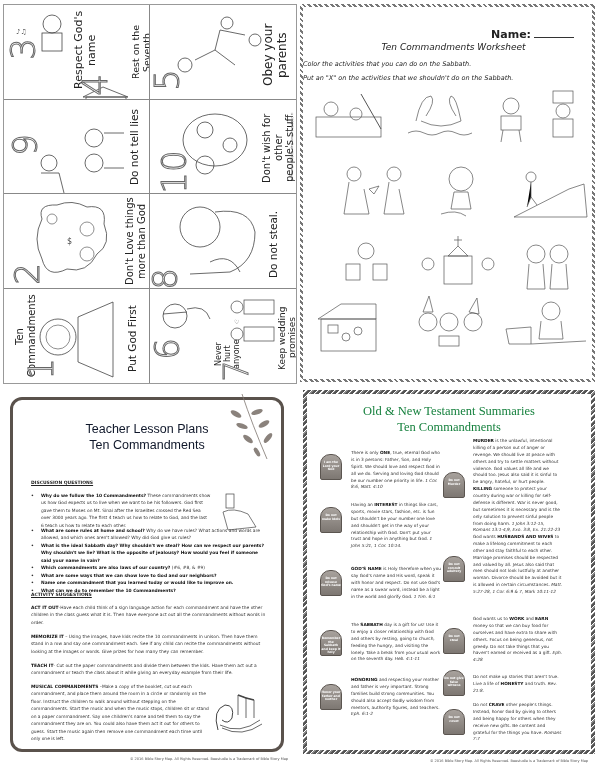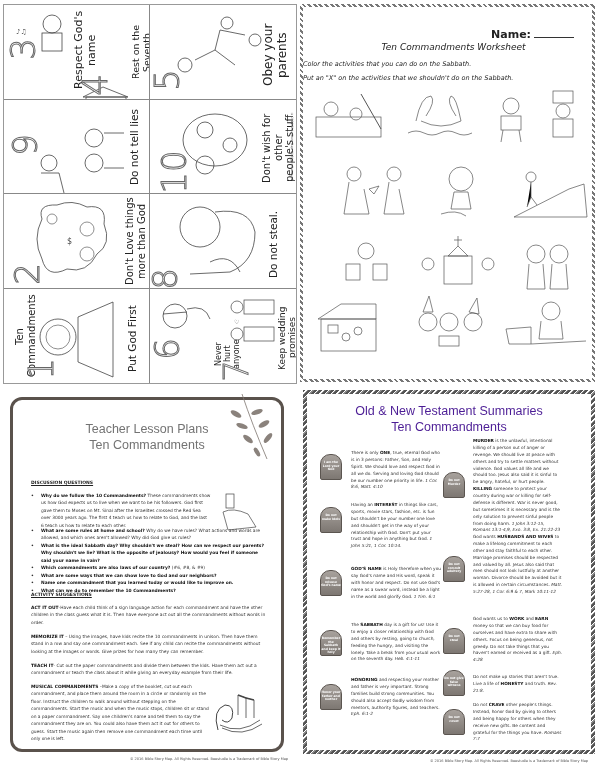--- a/index.html
+++ b/index.html
@@ -25,34 +25,34 @@
   .ws-name { position: absolute; right: 18px; top: 21px; font-size: 11px; font-weight: bold; font-family: "DejaVu Sans", sans-serif; }
   .ws-name .line { display: inline-block; width: 40px; border-bottom: 1px solid #333; margin-left: 3px; }
   .ws-title { position: absolute; left: 12px; right: 0; top: 35px; text-align: center; font-size: 9px; font-style: italic; font-family: "DejaVu Sans", sans-serif; }
   .ws-inst { position: absolute; left: 0; right: 0; text-align: left; font-size: 6.5px; font-style: italic; }
   .ws-pics { position: absolute; left: 8px; right: 8px; top: 82px; bottom: 32px; }
   .ws-pic { position: absolute; }
   .ws-verse { position: absolute; left: 0; right: 0; bottom: 10px; text-align: center; font-size: 6.5px; font-style: italic; }
 
   
   .lesson { position: absolute; left: 10px; top: 397px; width: 274px; height: 355px; border: 3px solid #5a524c; border-radius: 12px; background: #fff; }
-  .lesson-title { position: absolute; left: 0; right: 0; top: 22px; text-align: center; font-family: "Liberation Sans", sans-serif; font-size: 12.5px; line-height: 1.25; color: #737373; }
+  .lesson-title { position: absolute; left: 0; right: 0; top: 22px; text-align: center; font-family: "Liberation Sans", sans-serif; font-size: 12.5px; line-height: 1.25; color: #0f172a; }
   .lesson .sec { position: absolute; left: 18px; font-size: 4.5px; font-weight: bold; text-decoration: underline; color: #222; }
   .lesson ul { position: absolute; left: 18px; right: 14px; list-style: none; font-size: 4.4px; line-height: 1.7; color: #333; }
   .lesson ul li { position: relative; padding-left: 10px; }
   .lesson ul li::before { content: "\2022"; position: absolute; left: 0; font-weight: bold; }
   .lesson ul li b { color: #111; }
   .lesson .para { position: absolute; left: 18px; right: 14px; font-size: 4.4px; line-height: 1.7; color: #333; }
   .lesson .para b { color: #111; }
   .lesson-footer { position: absolute; left: 130px; top: 757px; font-size: 3.5px; color: #555; }
 
   
   .summary { position: absolute; left: 303px; top: 390px; width: 292px; height: 364px; background: #fff;
     border: 4px solid transparent; border-image: repeating-linear-gradient(135deg, #555 0 2px, #fff 2px 3px, #888 3px 4px) 4; }
-  .sum-title { position: absolute; left: 0; right: 0; top: 10px; text-align: center; font-family: Liberation Sans, sans-serif; font-size: 12.5px; line-height: 1.25; color: #4c1d95; }
+  .sum-title { position: absolute; left: 0; right: 0; top: 10px; text-align: center; font-family: Liberation Serif, serif; font-size: 12.5px; line-height: 1.25; color: #15803d; }
   .tablet { position: absolute; width: 22px; height: 26px; background: linear-gradient(#a8a29d, #7d7772); border-radius: 10px 10px 2px 2px; border: 1px solid #5b5550;
     font-size: 3px; color: #fff; text-align: center; padding-top: 6px; line-height: 1.2; font-weight: bold; }
   .stext { position: absolute; font-size: 4.3px; line-height: 1.6; color: #333; }
   .stext b { color: #111; }
   .stext i { font-style: italic; }
   .sum-footer { position: absolute; left: 430px; top: 759px; font-size: 3.5px; color: #555; }
 
   svg { display: block; }
 </style>
 </head>

